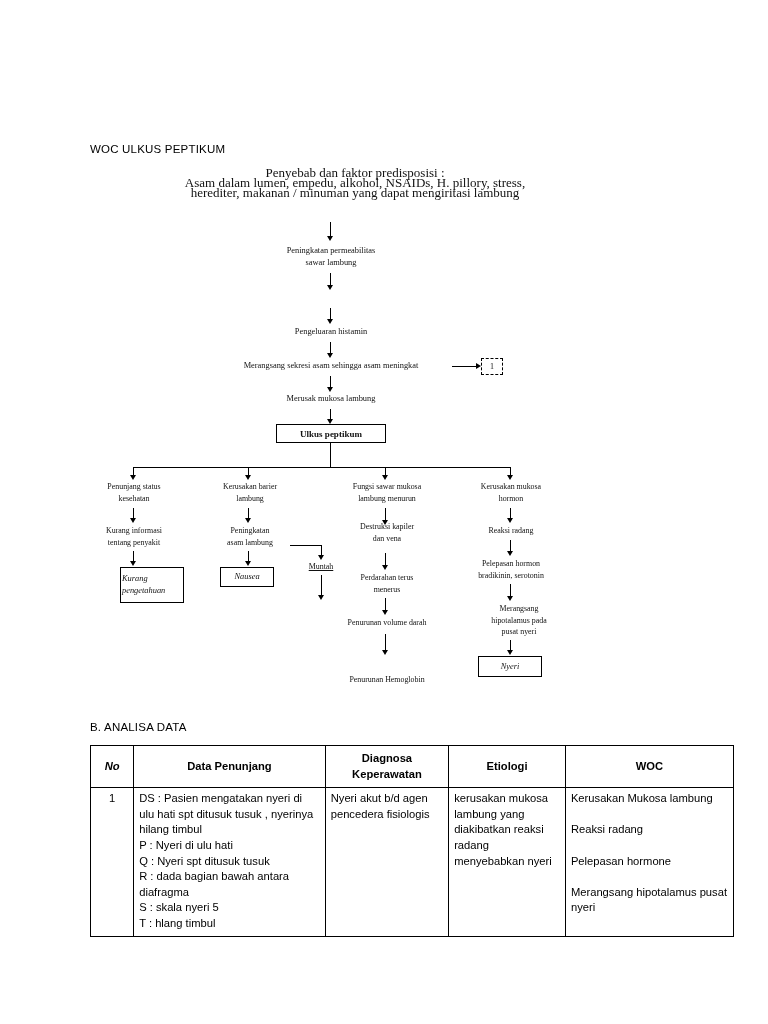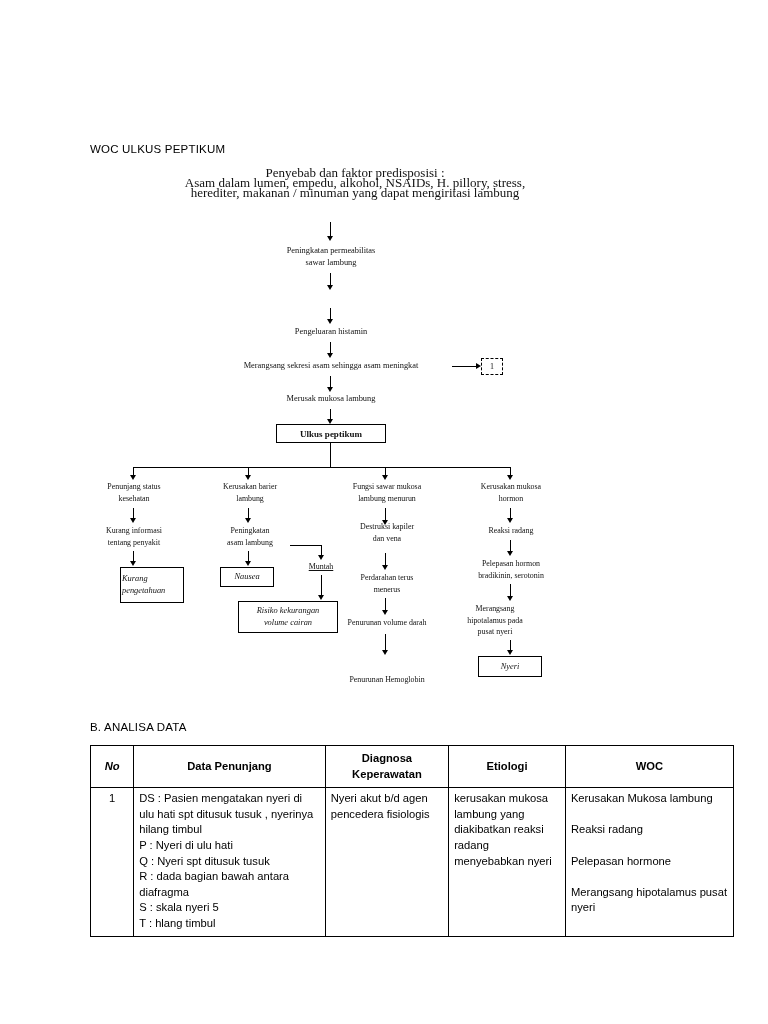--- a/index.html
+++ b/index.html
@@ -111,22 +111,20 @@
     <div class="vline" style="left:248px;top:551px;height:12px;"></div>
     <div class="arw" style="left:245px;top:561px;"></div>
     <div class="boxnode" style="left:220px;top:567px;width:54px;height:20px;">Nausea</div>
 
     <div class="hline" style="left:290px;top:545px;width:32px;"></div>
     <div class="vline" style="left:321px;top:545px;height:12px;"></div>
     <div class="arw" style="left:318px;top:555px;"></div>
     <div class="node sm" style="left:291px;top:561px;width:60px;text-decoration:underline;">Muntah</div>
     <div class="vline" style="left:321px;top:575px;height:22px;"></div>
     <div class="arw" style="left:318px;top:595px;"></div>
-    <div class="boxnode" style="left:238px;top:601px;width:100px;height:32px;">Risiko kekurangan
-volume cairan</div>
 
     <div class="node sm" style="left:327px;top:481px;width:120px;">Fungsi sawar mukosa
 lambung menurun</div>
     <div class="vline" style="left:385px;top:508px;height:14px;"></div>
     <div class="arw" style="left:382px;top:520px;"></div>
     <div class="node sm" style="left:327px;top:521px;width:120px;">Destruksi kapiler
 dan vena</div>
     <div class="vline" style="left:385px;top:553px;height:14px;"></div>
     <div class="arw" style="left:382px;top:565px;"></div>
     <div class="node sm" style="left:327px;top:572px;width:120px;">Perdarahan terus
@@ -142,21 +140,21 @@
 hormon</div>
     <div class="vline" style="left:510px;top:508px;height:12px;"></div>
     <div class="arw" style="left:507px;top:518px;"></div>
     <div class="node sm" style="left:455px;top:525px;width:112px;">Reaksi radang</div>
     <div class="vline" style="left:510px;top:540px;height:13px;"></div>
     <div class="arw" style="left:507px;top:551px;"></div>
     <div class="node sm" style="left:450px;top:558px;width:122px;">Pelepasan hormon
 bradikinin, serotonin</div>
     <div class="vline" style="left:510px;top:584px;height:14px;"></div>
     <div class="arw" style="left:507px;top:596px;"></div>
-    <div class="node sm" style="left:439px;top:603px;width:112px;">Merangsang
+    <div class="node sm" style="left:463px;top:603px;width:112px;">Merangsang
 hipotalamus pada
 pusat nyeri</div>
     <div class="vline" style="left:510px;top:640px;height:12px;"></div>
     <div class="arw" style="left:507px;top:650px;"></div>
     <div class="boxnode" style="left:478px;top:656px;width:64px;height:21px;">Nyeri</div>
   </div>
 
   <div class="section-title">B. ANALISA DATA</div>
 
   <table class="tbl">

